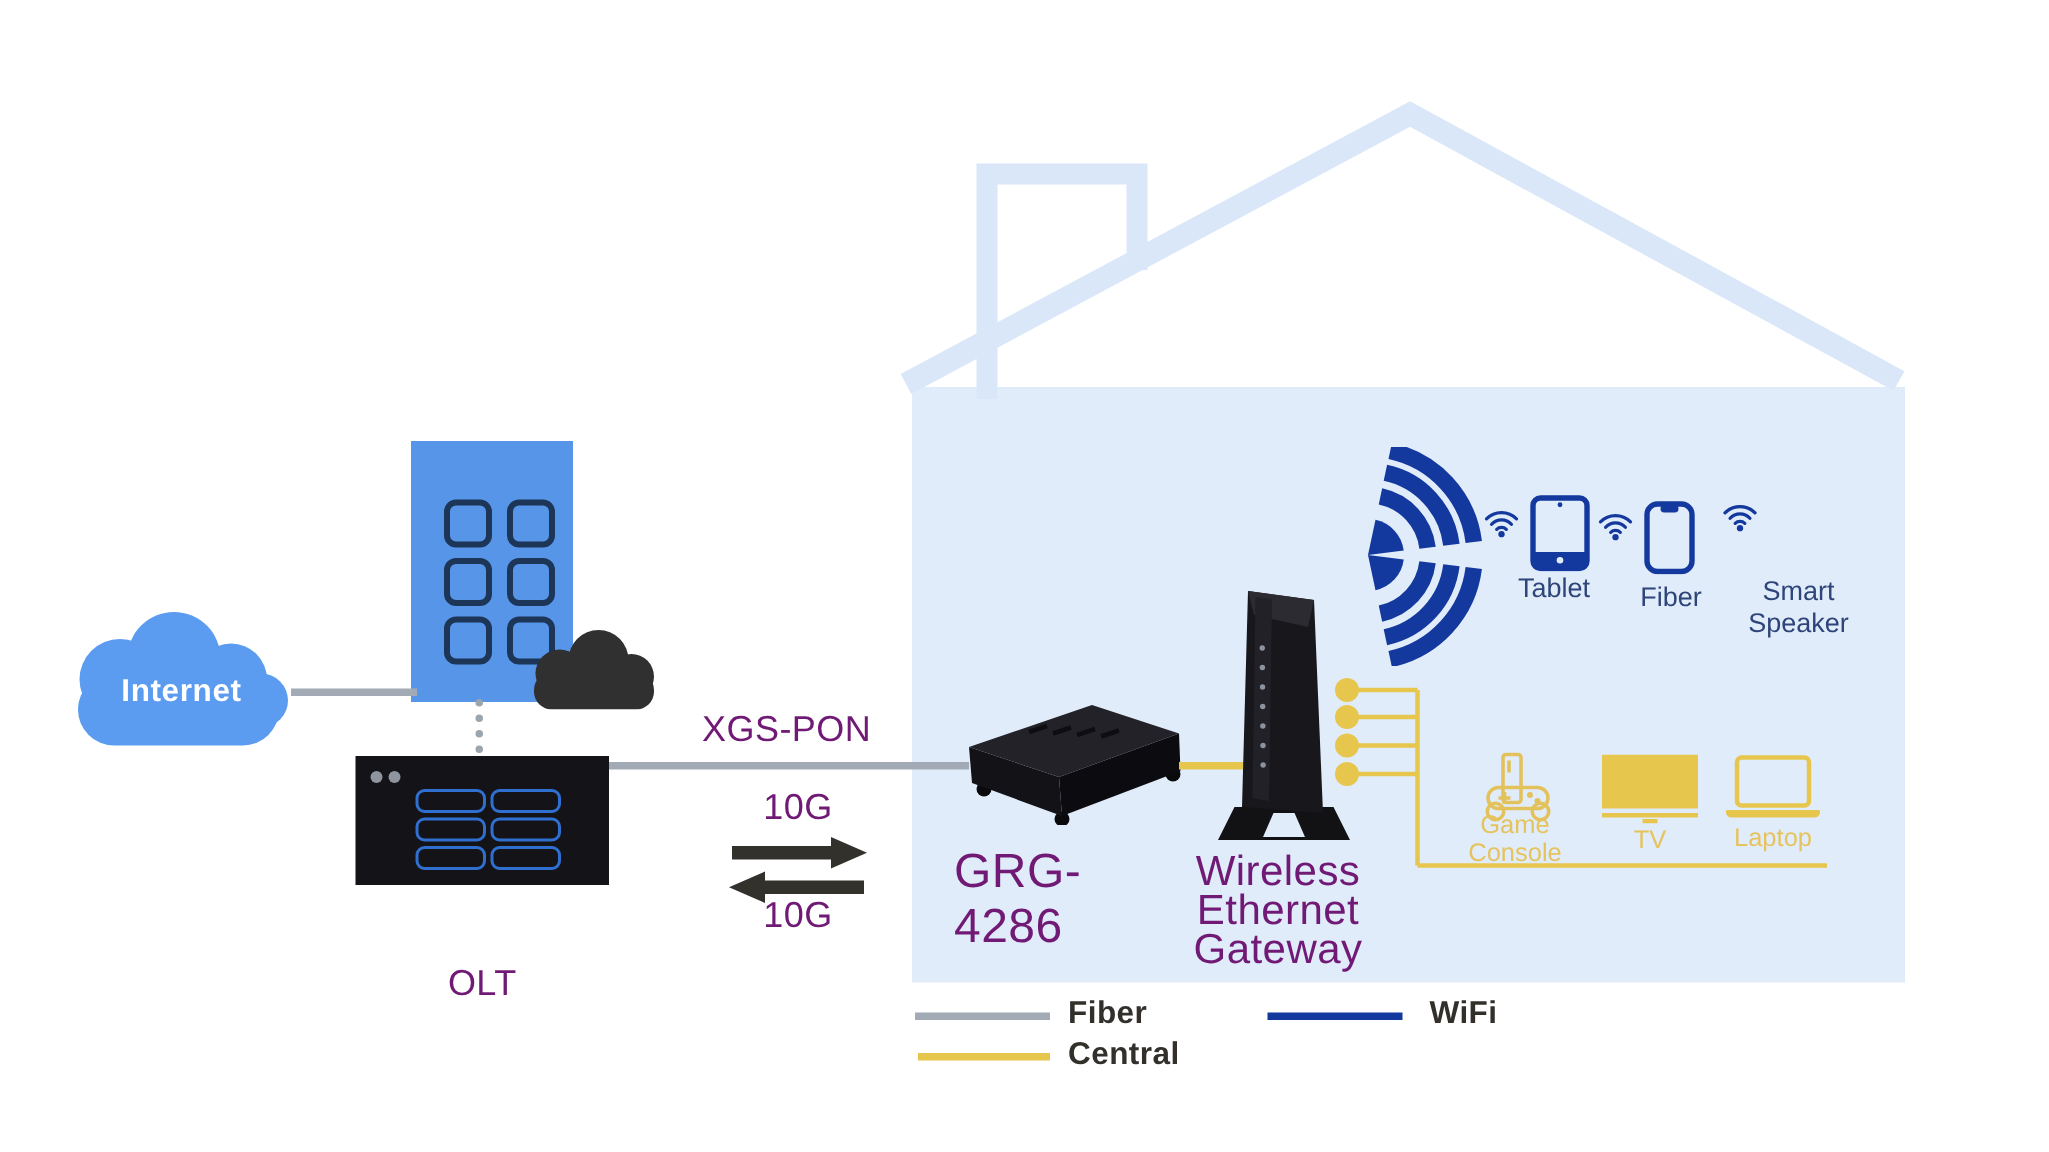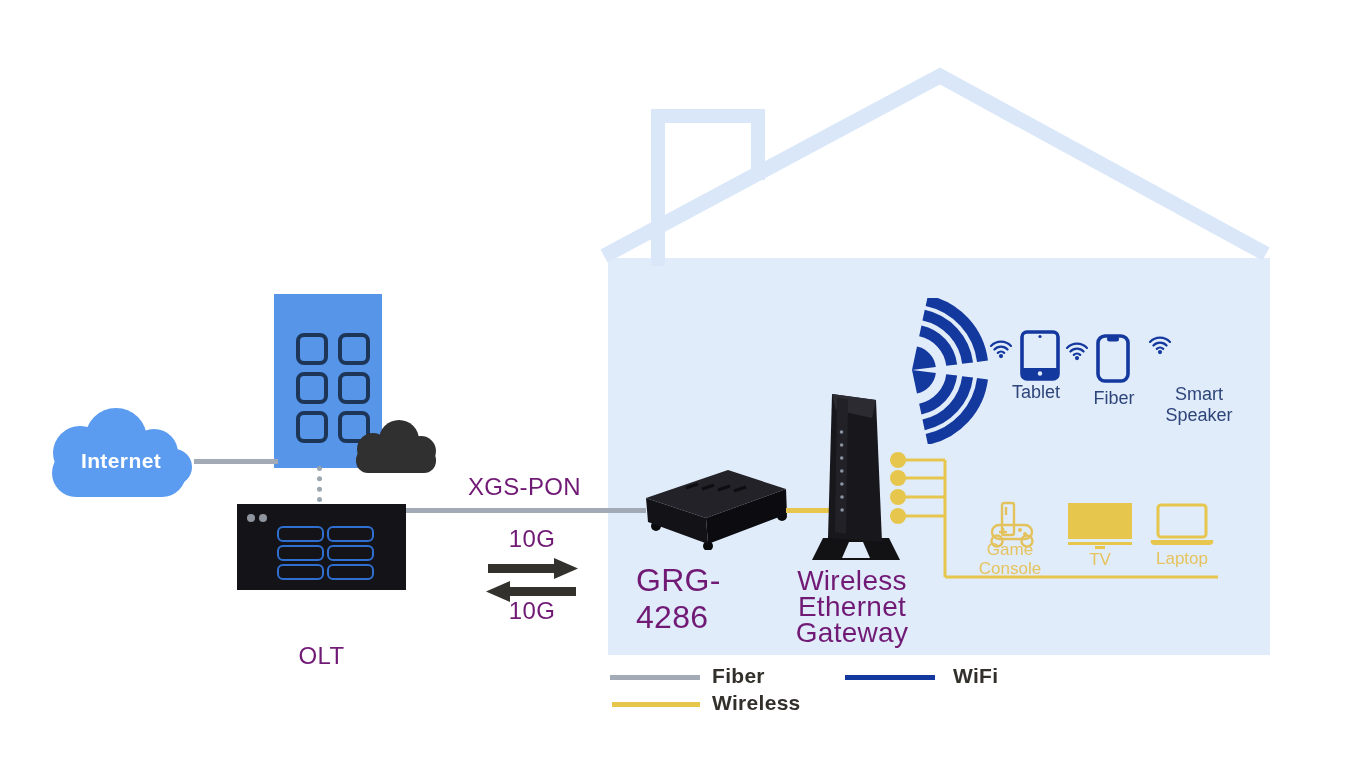--- a/index.html
+++ b/index.html
@@ -279,17 +279,17 @@
 
   <svg class="abs laptop-ico" viewBox="0 0 64 44">
     <rect x="8" y="2" width="48" height="32" rx="3" fill="none" stroke="#e7c64e" stroke-width="3"></rect>
     <path d="M1 37 h62 a3.5 3.5 0 0 1 -3.5 5 h-55 a3.5 3.5 0 0 1 -3.5 -5 z" fill="#e7c64e"></path>
   </svg>
   <div class="abs dev-label-yellow lab-laptop">Laptop</div>
 
   <div class="abs legend-line lg-fiber-line"></div>
   <div class="abs legend-label lg-fiber-lab">Fiber</div>
   <div class="abs legend-line lg-eth-line"></div>
-  <div class="abs legend-label lg-eth-lab">Wireless</div>
+  <div class="abs legend-label lg-eth-lab">Central</div>
   <div class="abs legend-line lg-wifi-line"></div>
   <div class="abs legend-label lg-wifi-lab">WiFi</div>
 
 </div>
 
 </body></html>

